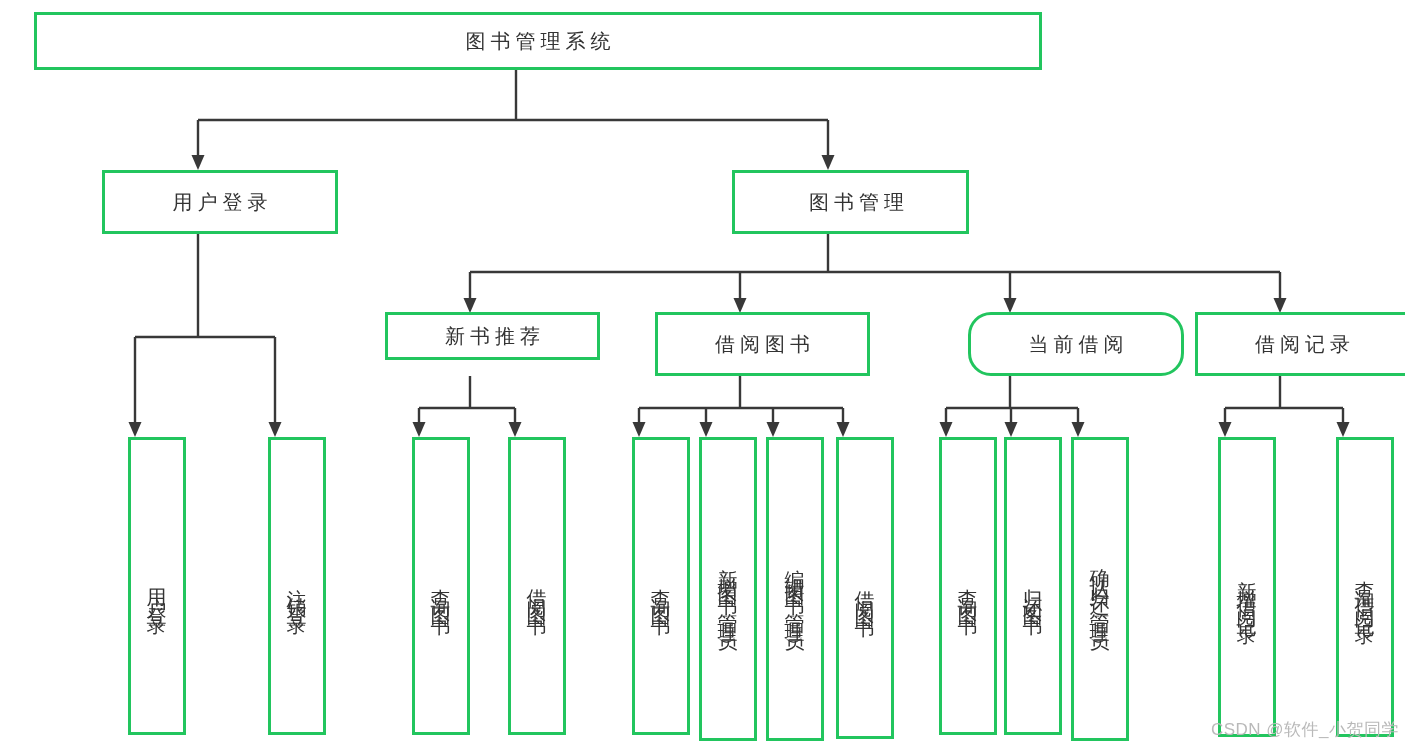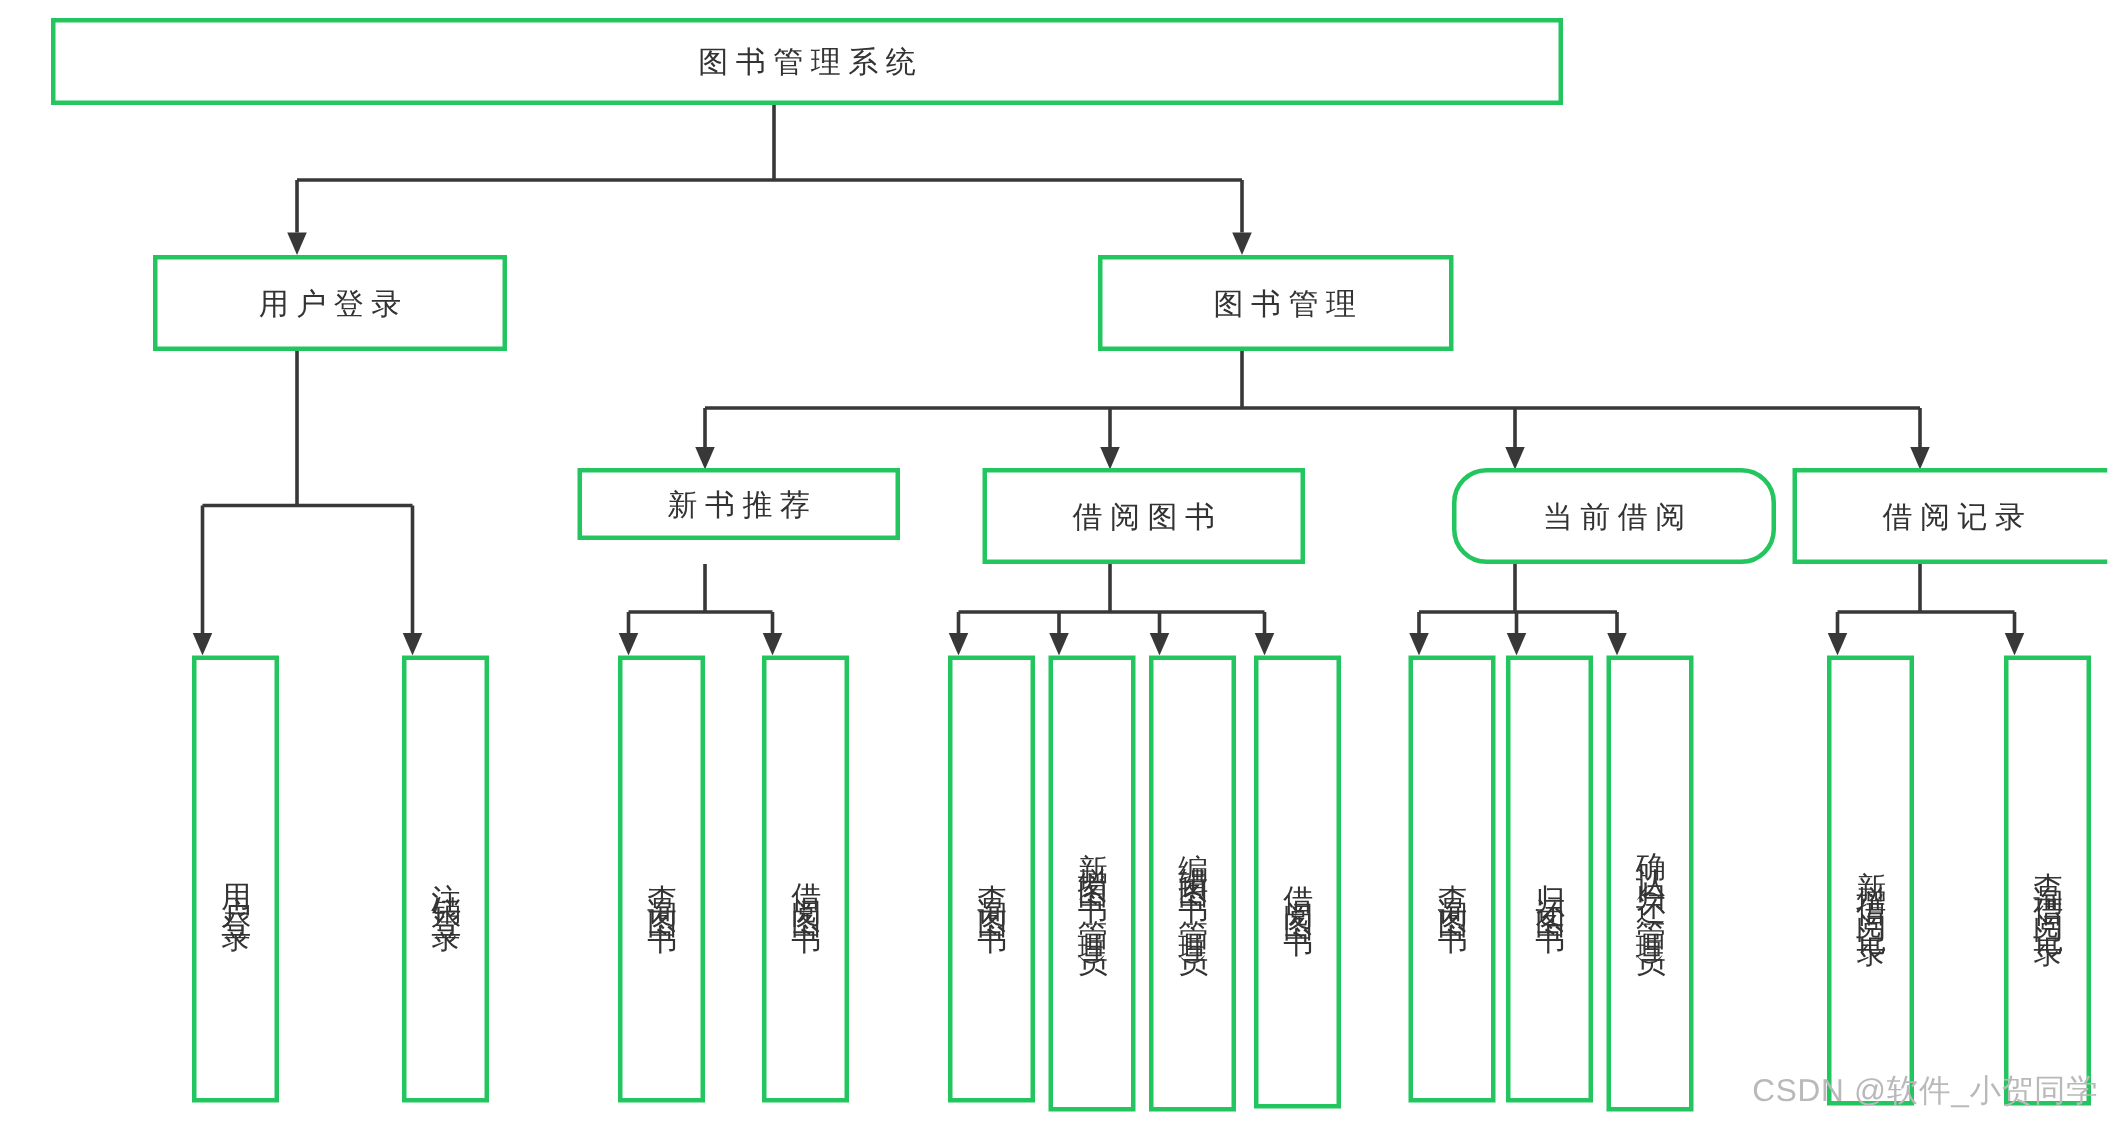--- a/index.html
+++ b/index.html
@@ -65,21 +65,21 @@
   #l-ret     { left: 982px;  }
   #l-confirm { left: 1049px; height: 304px; }
   #l-addrec  { left: 1196px; height: 300px; }
   #l-qrec    { left: 1314px; height: 300px; }
   
   .watermark {
     position: absolute;
     right: 6px;
     bottom: 6px;
     color: #b9b9b9;
-    font-size: 21px;
+    font-size: 17px;
     letter-spacing: 0.5px;
     z-index: 5;
     white-space: nowrap;
   }
 </style>
 </head>
 <body>
 
 <div class="canvas">
 

